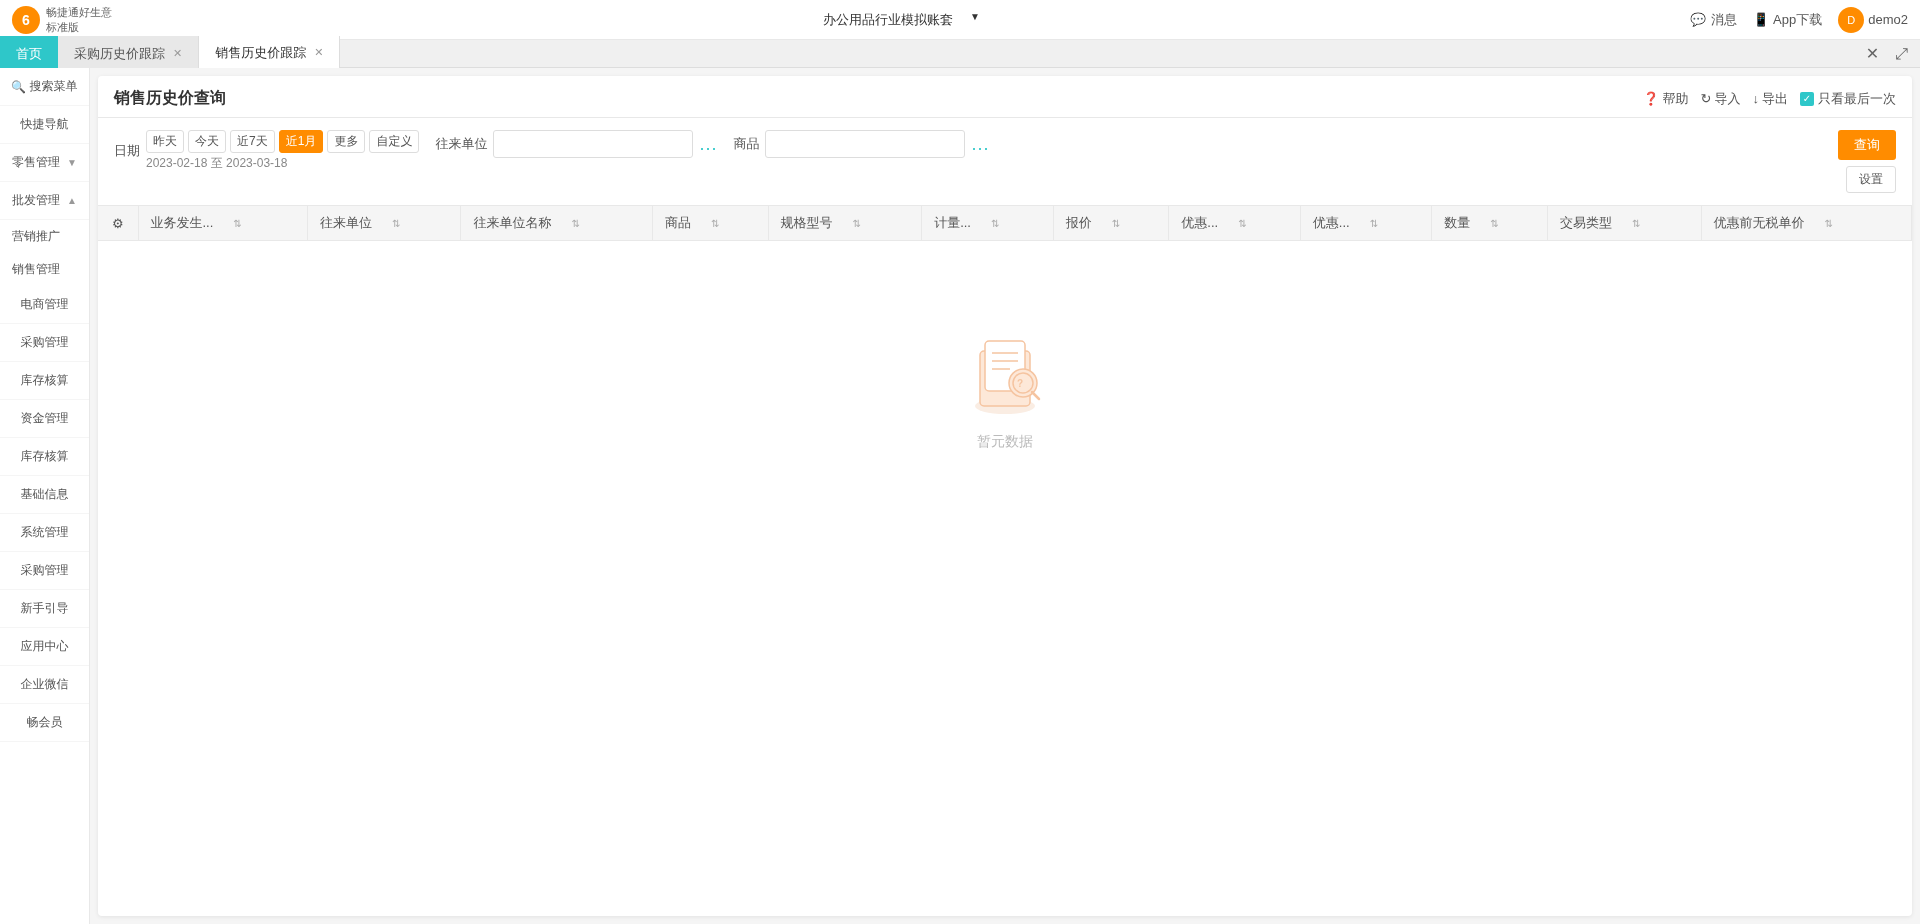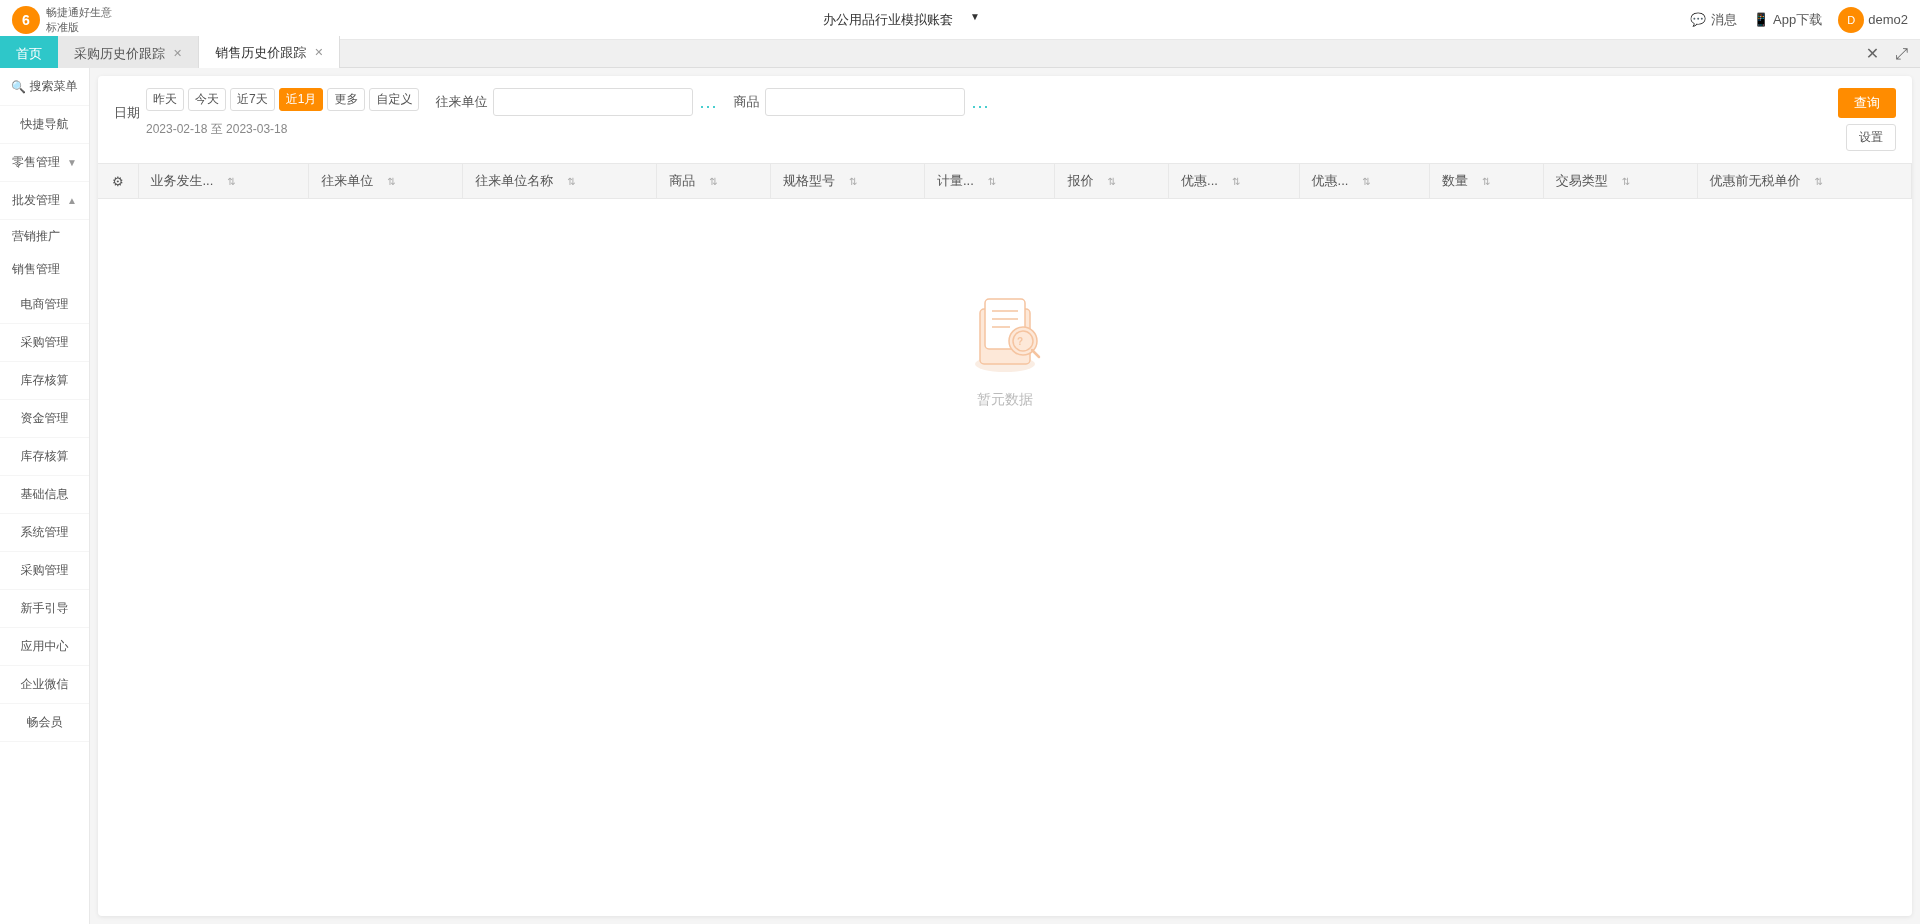--- a/index.html
+++ b/index.html
@@ -135,21 +135,21 @@
       gap: 16px;
       border-bottom: 1px solid #e8e8e8;
       flex-wrap: wrap;
     }
     .filter-group { display: flex; align-items: center; gap: 6px; }
     .filter-label { color: #555; font-size: 13px; white-space: nowrap; }
     .filter-date-buttons { display: flex; align-items: center; gap: 4px; }
     .date-btn { padding: 2px 6px; border: 1px solid #ddd; border-radius: 3px; font-size: 12px; cursor: pointer; color: #555; background: #fff; }
     .date-btn.active { background: #ff8c00; color: #fff; border-color: #ff8c00; }
     .date-range { font-size: 12px; color: #888; margin-top: 2px; }
-    .filter-date-col { display: flex; flex-direction: column; gap: 8px; }
+    .filter-date-col { display: flex; flex-direction: column; gap: 0; }
     .filter-input { width: 200px; height: 28px; border: 1px solid #ddd; border-radius: 3px; padding: 0 8px; font-size: 13px; color: #333; outline: none; }
     .filter-dots { color: #2ec7c9; font-size: 18px; cursor: pointer; letter-spacing: 1px; }
     .filter-actions { display: flex; align-items: flex-end; gap: 6px; margin-left: auto; flex-direction: column; }
     .btn-query { background: #ff8c00; color: #fff; border: none; border-radius: 3px; padding: 6px 16px; font-size: 13px; cursor: pointer; margin-left: 12px; }
     .btn-setting { background: #fff; color: #555; border: 1px solid #ddd; border-radius: 3px; padding: 4px 12px; font-size: 12px; cursor: pointer; }
 
     
     .table-container { flex: 1; overflow: auto; }
     table { width: 100%; border-collapse: collapse; font-size: 13px; }
     thead tr { background: #f5f5f5; }
@@ -157,21 +157,21 @@
       padding: 8px 12px;
       text-align: left;
       border-bottom: 1px solid #e8e8e8;
       border-right: 1px solid #e8e8e8;
       color: #555;
       font-weight: normal;
       white-space: nowrap;
       cursor: pointer;
       user-select: none;
     }
-    .th-inner { display: flex; align-items: center; gap: 14px; }
+    .th-inner { display: flex; align-items: center; gap: 20px; }
     .sort-icon { color: #aaa; font-size: 10px; }
     .gear-th { width: 40px; text-align: center; }
 
     
     .empty-state {
       display: flex;
       flex-direction: column;
       align-items: center;
       justify-content: center;
       padding: 80px 0;
@@ -298,20 +298,41 @@
       <span>企业微信</span>
     </div>
     <div class="sidebar-item">
       <span>畅会员</span>
     </div>
   </div>
 
   <div class="content">
     <div class="page-content">
 
+      <div class="page-header">
+        <div class="page-title">销售历史价查询</div>
+        <div class="page-header-actions">
+          <div class="header-action">
+            <span>❓</span>
+            <span>帮助</span>
+          </div>
+          <div class="header-action">
+            <span>↻</span>
+            <span>导入</span>
+          </div>
+          <div class="header-action">
+            <span>↓</span>
+            <span>导出</span>
+          </div>
+          <div class="only-last-checkbox">
+            <div class="checkbox-checked">✓</div>
+            <span>只看最后一次</span>
+          </div>
+        </div>
+      </div>
 
       <div class="filter-bar">
         <div class="filter-group">
           <span class="filter-label">日期</span>
           <div class="filter-date-col">
             <div class="filter-date-buttons">
               <button class="date-btn">昨天</button>
               <button class="date-btn">今天</button>
               <button class="date-btn">近7天</button>
               <button class="date-btn active">近1月</button>

